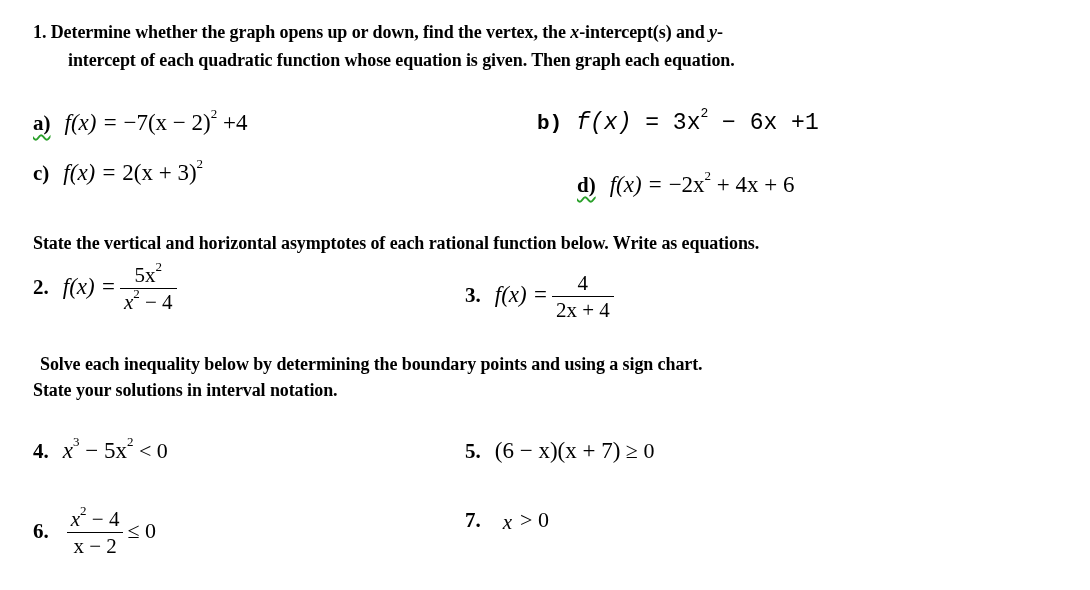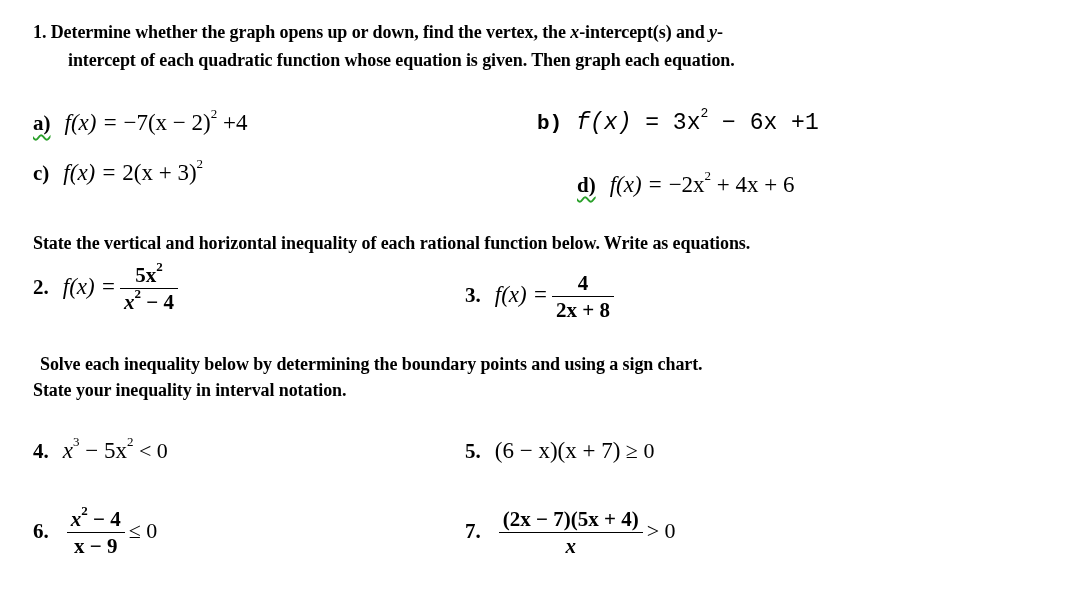--- a/index.html
+++ b/index.html
@@ -51,21 +51,20 @@
     display: inline-block;
     vertical-align: middle;
     text-align: center;
     margin: 0 4px;
   }
   .frac .num, .frac .den {
     display: block;
     padding: 0 4px;
     line-height: 26px;
     font-size: 21px;
-    font-weight: bold;
   }
   .frac .num { border-bottom: 1.3px solid #000; }
   .rel { font-size: 22px; }
 </style>
 </head>
 <body>
 
 <div class="abs heading" style="left:33px; top:19px;">
   <span>1. Determine whether the graph opens up or down, find the vertex, the </span><span class="it">x</span><span>-intercept(s) and </span><span class="it">y</span><span>-</span>
 </div>
@@ -80,52 +79,51 @@
 </div>
 
 <div class="abs math" style="left:33px; top:159px;">
   <span class="label">c)</span><span class="it">f(x) = </span><span>2(x + 3)</span><sup class="s">2</sup><span></span>
 </div>
 
 <div class="abs math" style="left:537px; top:171px;margin-left:40px;">
   <span class="label squiggle">d)</span><span class="it">f(x) = </span><span>−2x</span><sup class="s">2</sup><span> + 4x + 6</span>
 </div>
 
-<div class="abs heading" style="left:33px; top:230px;">State the vertical and horizontal inequality of each rational function below.  Write as equations.</div>
+<div class="abs heading" style="left:33px; top:230px;">State the vertical and horizontal asymptotes of each rational function below.  Write as equations.</div>
 
 <div class="abs math" style="left:33px; top:262px;">
   <span class="label">2.</span><span class="it">f(x) =</span><span class="frac">
     <span class="num"><span>5x</span><sup class="s">2</sup></span>
     <span class="den"><span class="it">x</span><sup class="s">2</sup><span> − 4</span></span>
   </span>
 </div>
 
 <div class="abs math" style="left:465px; top:270px;">
   <span class="label">3.</span><span class="it">f(x) =</span><span class="frac">
     <span class="num">4</span>
-    <span class="den">2x + 8</span>
+    <span class="den">2x + 4</span>
   </span>
 </div>
 
 <div class="abs heading" style="left:40px; top:351px;">Solve each inequality below by determining the boundary points and using a sign chart.</div>
-<div class="abs heading" style="left:33px; top:377px;">State your inequality in interval notation.</div>
+<div class="abs heading" style="left:33px; top:377px;">State your solutions in interval notation.</div>
 
 <div class="abs math" style="left:33px; top:437px;">
   <span class="label">4.</span><span class="it">x</span><sup class="s">3</sup><span> − 5x</span><sup class="s">2</sup><span class="rel"> &lt; 0</span>
 </div>
 
 <div class="abs math" style="left:465px; top:437px;">
   <span class="label">5.</span><span>(6 − x)(x + 7)</span><span class="rel"> ≥ 0</span>
 </div>
 
 <div class="abs math" style="left:33px; top:506px;">
   <span class="label">6.</span><span class="frac">
     <span class="num"><span class="it">x</span><sup class="s">2</sup><span> − 4</span></span>
-    <span class="den">x − 9</span>
+    <span class="den">x − 2</span>
   </span><span class="rel">≤ 0</span>
 </div>
 
 <div class="abs math" style="left:465px; top:506px;">
   <span class="label">7.</span><span class="frac">
-    <span class="num">(2x − 7)(5x + 4)</span>
     <span class="den it">x</span>
   </span><span class="rel">&gt; 0</span>
 </div>
 
 </body></html>

